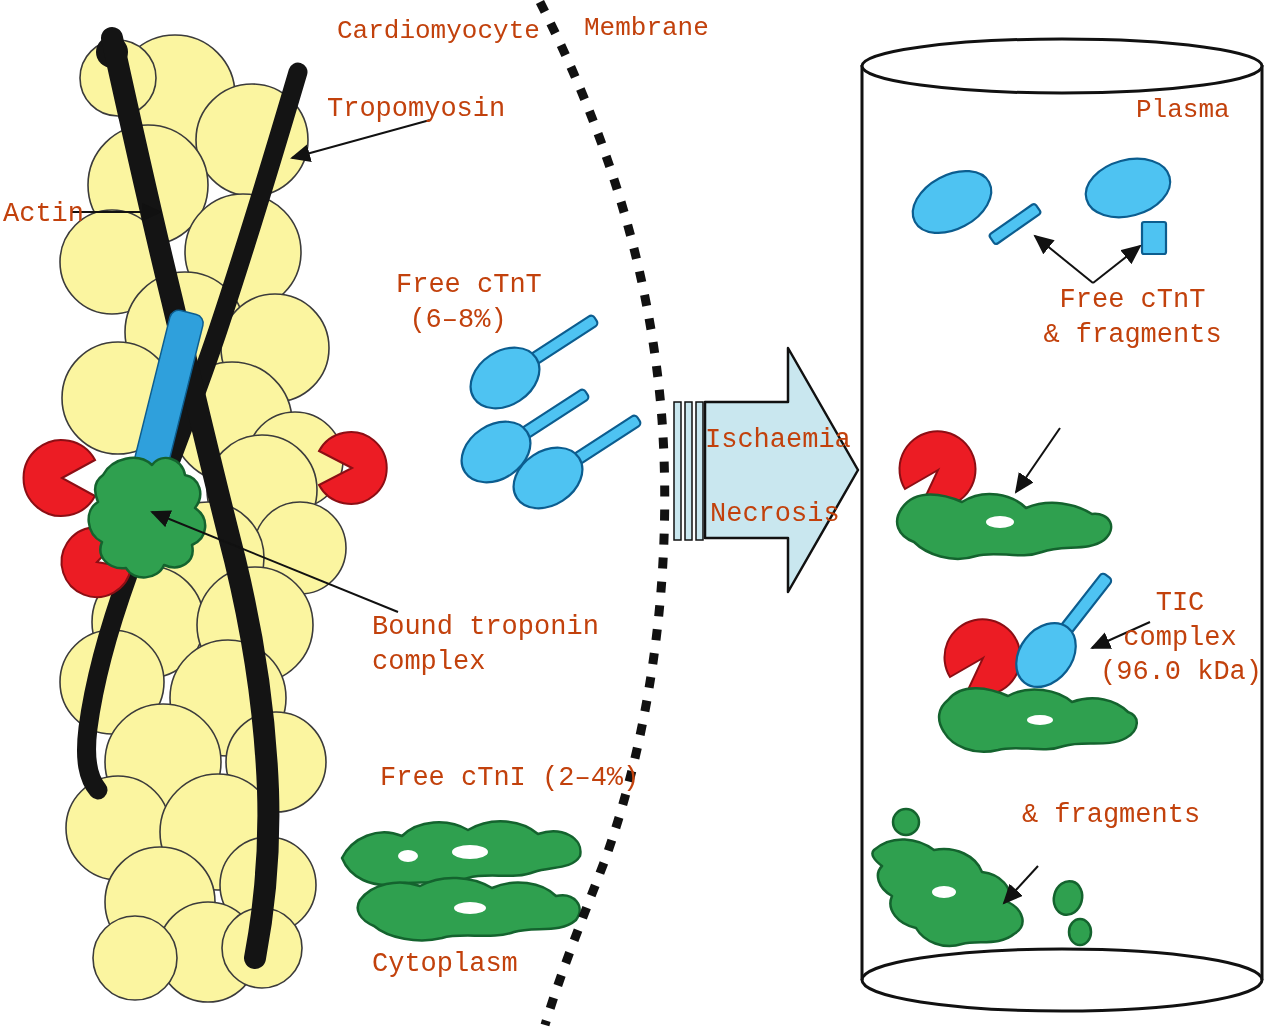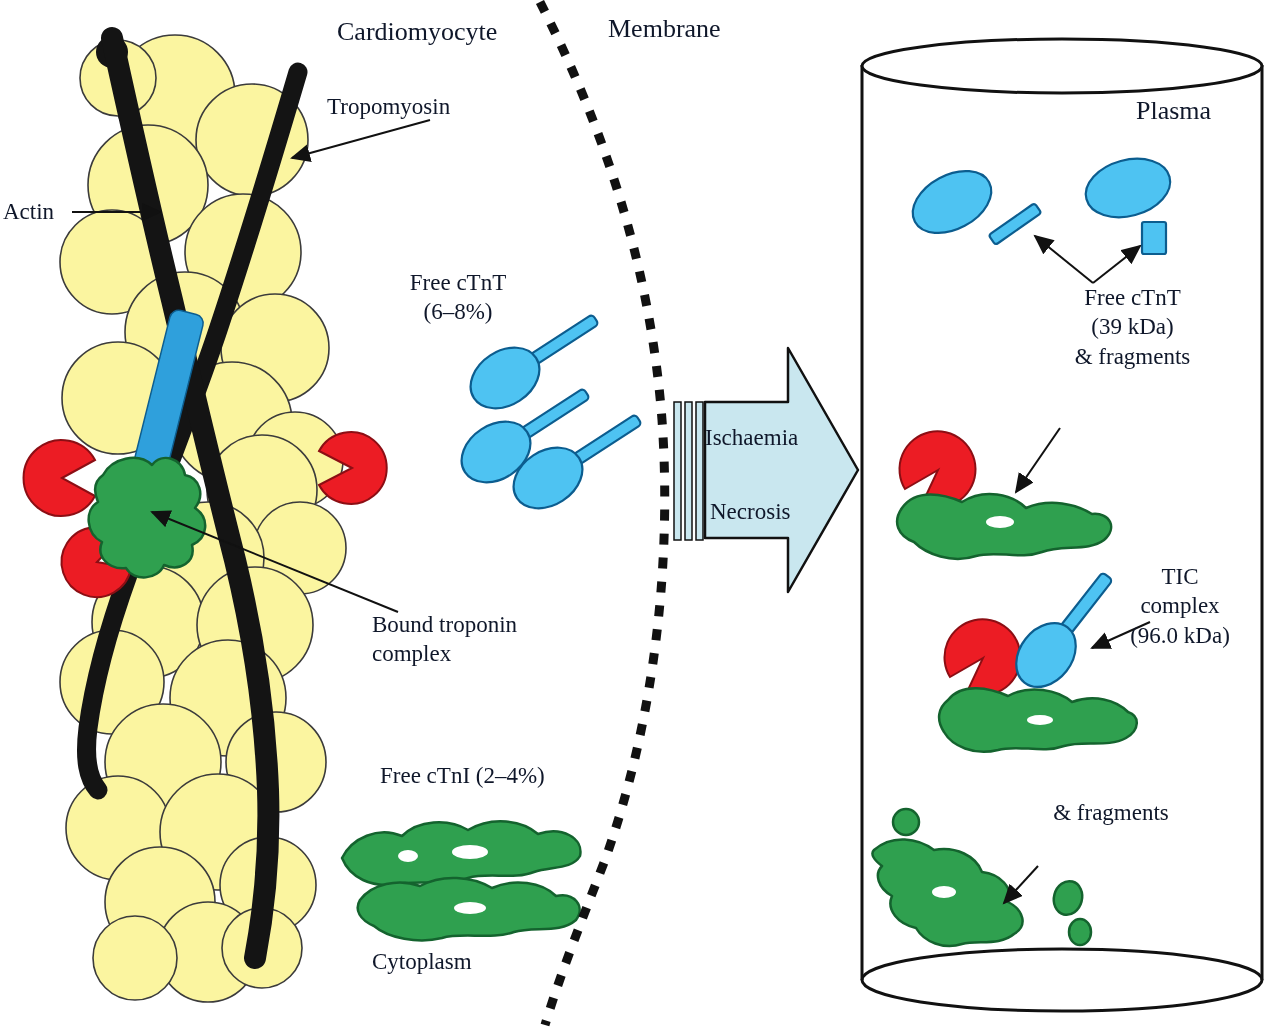--- a/index.html
+++ b/index.html
@@ -5,36 +5,36 @@
   :root{
     --actin-yellow:#FBF5A0;
     --ctnt-blue:#4EC3F2;
     --bound-ctnt-blue:#2FA0DC;
     --ctni-green:#2FA04F;
     --ctnc-red:#EC1C24;
     --arrow-fill:#C9E7EF;
   }
   html,body{margin:0;padding:0;background:#fff;}
   #stage{position:relative;width:1280px;height:1027px;background:#fff;overflow:hidden;
-         font-family:Liberation Serif, serif;color:#0f172a;}
+         font-family:Liberation Mono, monospace;color:#c2410c;}
   #art{position:absolute;left:0;top:0;}
   .actin{fill:var(--actin-yellow);stroke:#3b3b3b;stroke-width:1.6;}
   .tropo{stroke:#141414;fill:none;stroke-linecap:round;}
   .redshape{fill:var(--ctnc-red);stroke:#8c0e14;stroke-width:2;}
   .greenshape{fill:var(--ctni-green);stroke:#14632e;stroke-width:2.5;stroke-linejoin:round;}
   .blueshape{fill:var(--ctnt-blue);stroke:#0c5d8f;stroke-width:2.2;}
   .bluestripe{fill:var(--bound-ctnt-blue);stroke:#0c5d8f;stroke-width:1.5;}
   .arrowblock{fill:var(--arrow-fill);stroke:#111;stroke-width:2.5;stroke-linejoin:round;}
   .channelbar{fill:var(--arrow-fill);stroke:#111;stroke-width:1.5;}
   .tube{fill:#fff;stroke:#111;stroke-width:3;}
   .tubeline{stroke:#111;stroke-width:3;}
   .labelarrow{stroke:#111;stroke-width:2;fill:none;marker-end:url(#ah);}
   .membrane{stroke:#111;stroke-width:9;fill:none;stroke-dasharray:11 13;}
   .whitenotch{fill:#fff;stroke:none;}
-  .lbl{position:absolute;font-size:23px;line-height:1.28;white-space:nowrap;}
+  .lbl{position:absolute;font-size:27px;line-height:1.28;white-space:nowrap;}
   .lbl span{display:block;}
   .center{text-align:center;}
   .big{font-size:26px;}
 </style>
 </head>
 <body>
 
 <div id="stage">
 
 <svg id="art" width="1280" height="1027" viewBox="0 0 1280 1027">
@@ -179,21 +179,21 @@
   <path class="labelarrow" d="M72,212 L160,212"></path>
   <path class="labelarrow" d="M398,612 L152,512"></path>
   <path class="labelarrow" d="M1093,283 L1035,236"></path>
   <path class="labelarrow" d="M1093,283 L1140,246"></path>
   <path class="labelarrow" d="M1060,428 L1016,492"></path>
   <path class="labelarrow" d="M1150,622 L1092,648"></path>
   <path class="labelarrow" d="M1038,866 L1004,903"></path>
 </svg>
 
 <div class="lbl big" style="left:337px;top:15px;">Cardiomyocyte</div>
-<div class="lbl big" style="left:608px;top:12px;">Membrane</div>
+<div class="lbl big" style="left:584px;top:12px;">Membrane</div>
 <div class="lbl" style="left:327px;top:92px;">Tropomyosin</div>
 <div class="lbl" style="left:3px;top:197px;">Actin</div>
 
 <div class="lbl center" style="left:396px;top:268px;width:124px;">
   <span>Free cTnT</span>
   <span>(6–8%)</span>
 </div>
 
 <div class="lbl" style="left:372px;top:610px;">
   <span>Bound troponin</span>
@@ -203,26 +203,25 @@
 <div class="lbl" style="left:352px;top:761px;margin-left:28px;">Free cTnI (2–4%)</div>
 <div class="lbl" style="left:372px;top:947px;">Cytoplasm</div>
 
 <div class="lbl" style="left:705px;top:423px;">Ischaemia</div>
 <div class="lbl" style="left:710px;top:497px;">Necrosis</div>
 
 <div class="lbl big" style="left:1136px;top:94px;">Plasma</div>
 
 <div class="lbl center" style="left:1035px;top:283px;width:195px;">
   <span>Free cTnT</span>
-  <span>(39 kDa)</span>
   <span>&amp; fragments</span>
 </div>
 
 
-<div class="lbl center" style="left:1100px;top:562px;width:160px;text-align:center;">
+<div class="lbl center" style="left:1100px;top:586px;width:160px;text-align:center;">
   <span>TIC</span>
   <span>complex</span>
   <span>(96.0 kDa)</span>
 </div>
 
 <div class="lbl center" style="left:980px;top:798px;width:262px;">
   <span>&amp; fragments</span>
 </div>
 
 </div>

